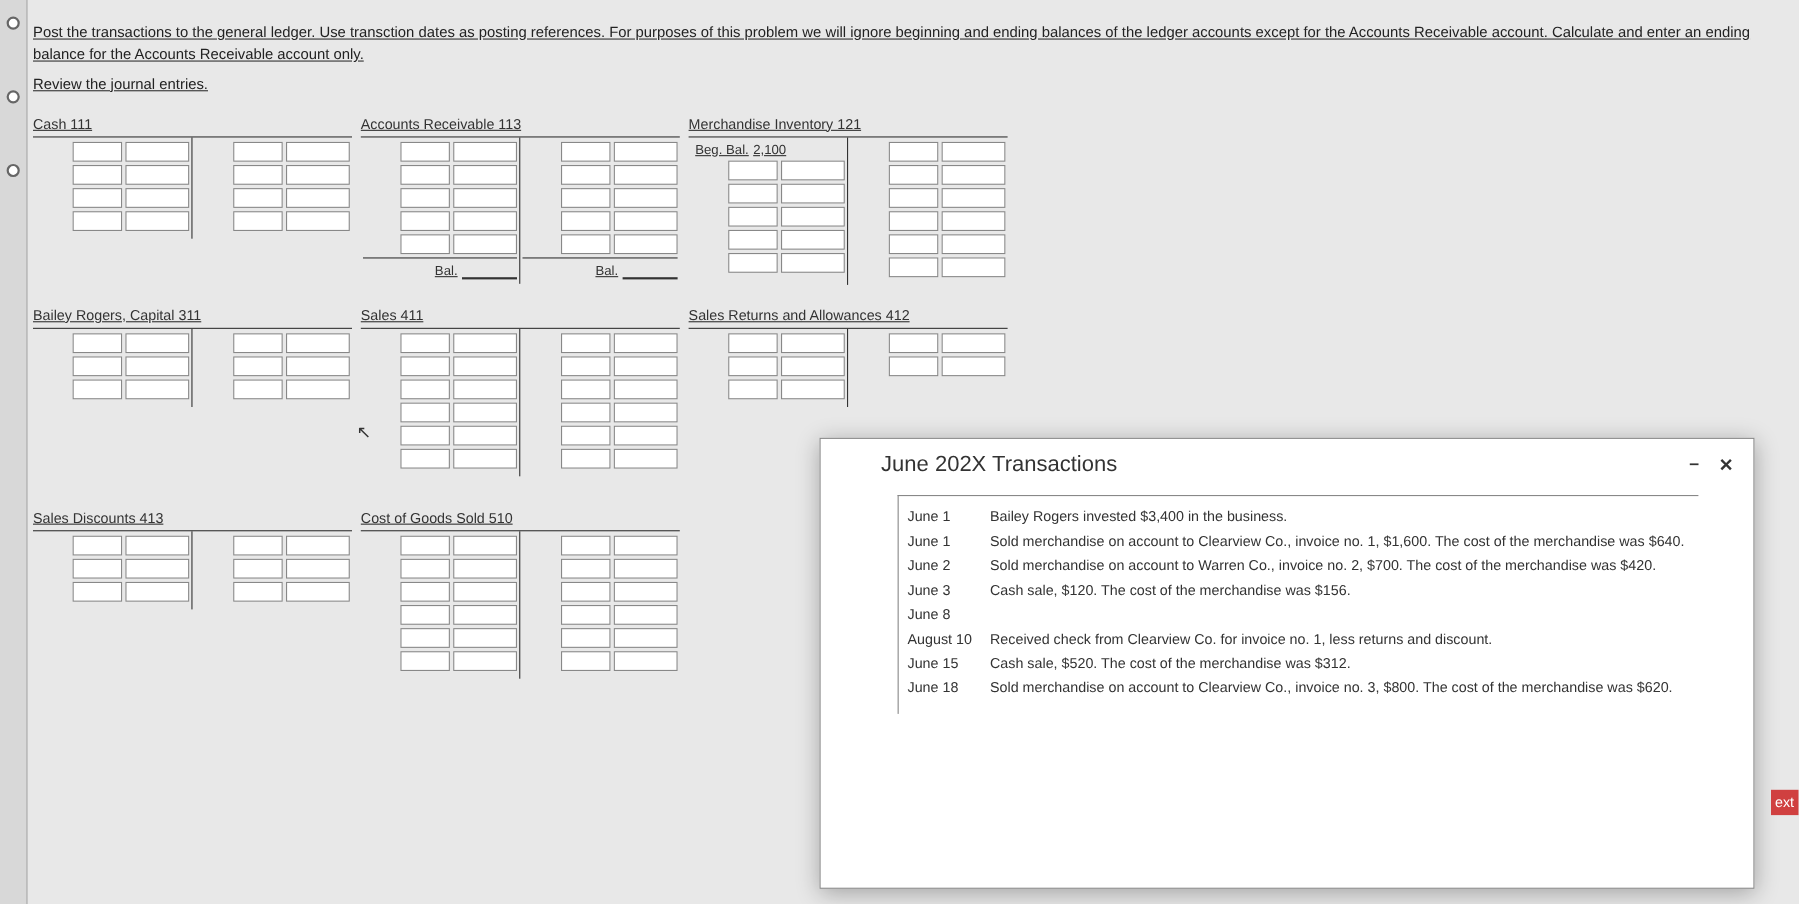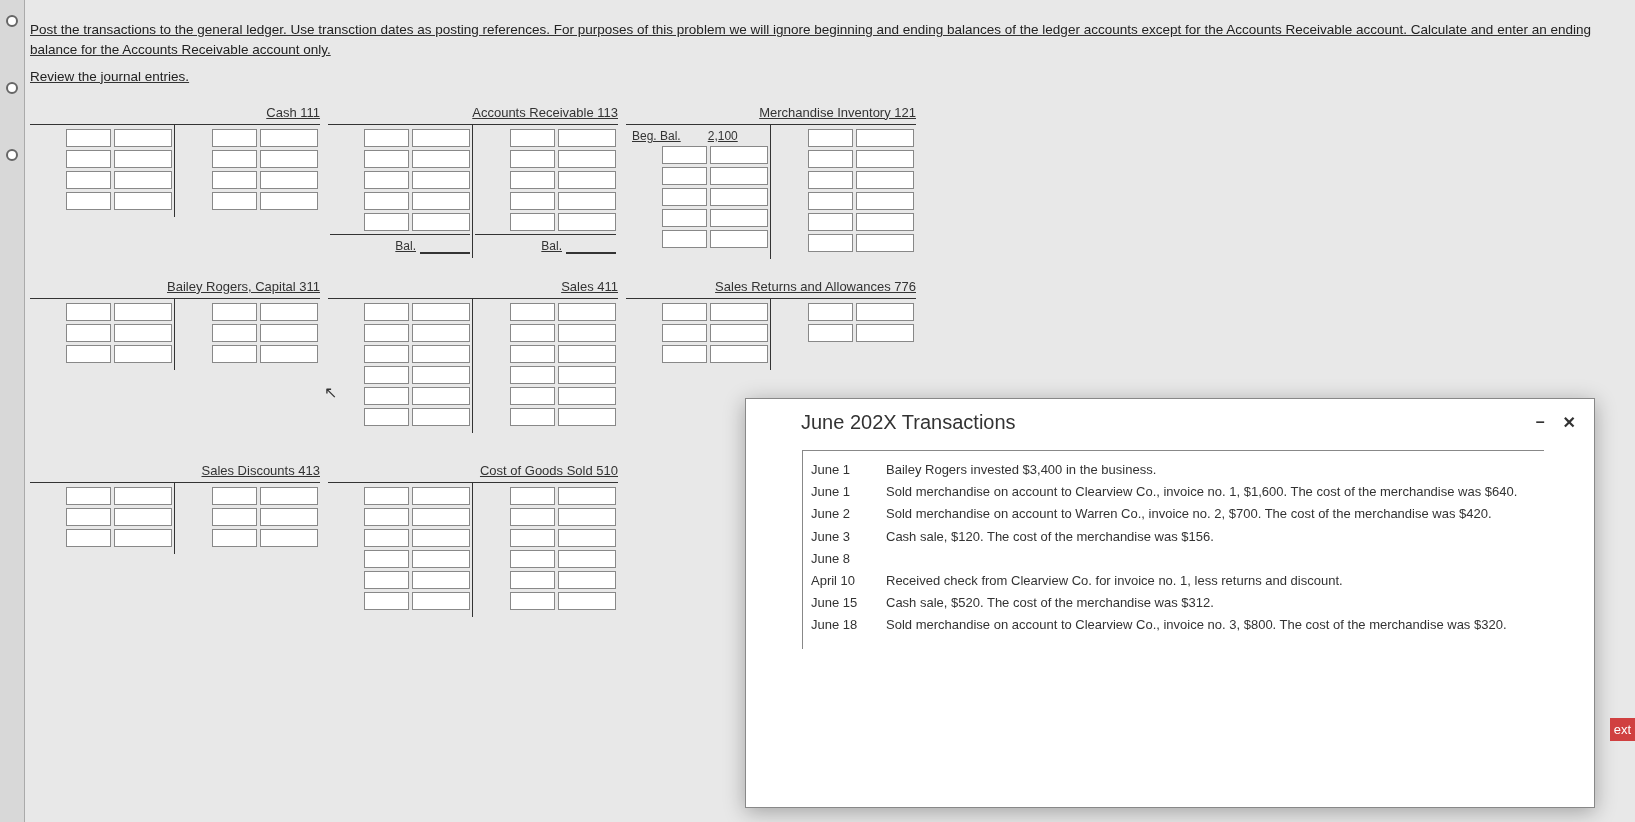--- a/index.html
+++ b/index.html
@@ -46,21 +46,21 @@
 .ledger-row {
   display: flex;
   gap: 0;
   margin-bottom: 20px;
 }
 .taccount {
   width: 290px;
   margin-right: 8px;
 }
 .taccount-title {
-  text-align: right;
+  text-align: left;
   font-size: 13px;
   padding-bottom: 4px;
   border-bottom: 1.5px solid #333;
 }
 .taccount-body {
   display: flex;
 }
 .taccount-side {
   width: 50%;
   padding: 4px 2px;
@@ -137,21 +137,21 @@
 .modal-controls {
   display: flex;
   gap: 18px;
   font-size: 16px;
 }
 .modal-btn {
   cursor: pointer;
   font-weight: bold;
 }
 .modal-content {
-  margin: 0 50px 0 56px;
+  margin: 0 50px 0 70px;
   border-top: 1px solid #888;
   border-left: 1px solid #888;
   padding: 10px 8px;
 }
 .trans-row {
   display: flex;
   margin-bottom: 4px;
   font-size: 13px;
   line-height: 1.4;
 }
@@ -295,21 +295,21 @@
         </div>
       </div>
     </div>
 
     <div class="taccount">
       <div class="taccount-title">Merchandise Inventory 121</div>
       <div class="taccount-body">
         <div class="taccount-side left">
           <div class="beg-row">
             <span>Beg. Bal.</span>
-            <span style="margin-left:23px">2,100</span>
+            <span style="margin-left:0">2,100</span>
           </div>
           <div class="entry-row">
               <input class="entry-input small" style="">
               <input class="entry-input" style="">
             </div>
           <div class="entry-row">
               <input class="entry-input small" style="">
               <input class="entry-input" style="">
             </div>
           <div class="entry-row">
@@ -442,21 +442,21 @@
             </div>
           <div class="entry-row">
               <input class="entry-input small" style="">
               <input class="entry-input" style="">
             </div>
         </div>
       </div>
     </div>
 
     <div class="taccount">
-      <div class="taccount-title">Sales Returns and Allowances 776</div>
+      <div class="taccount-title">Sales Returns and Allowances 412</div>
       <div class="taccount-body">
         <div class="taccount-side left">
           <div class="entry-row">
               <input class="entry-input small" style="">
               <input class="entry-input" style="">
             </div>
           <div class="entry-row">
               <input class="entry-input small" style="">
               <input class="entry-input" style="">
             </div>
@@ -599,28 +599,28 @@
           <div class="trans-desc">Sold merchandise on account to Warren Co., invoice no. 2, $700. The cost of the merchandise was $420.</div>
         </div>
         <div class="trans-row">
           <div class="trans-date">June 3</div>
           <div class="trans-desc">Cash sale, $120. The cost of the merchandise was $156.</div>
         </div>
         <div class="trans-row">
           <div class="trans-date">June 8</div>
         </div>
         <div class="trans-row">
-          <div class="trans-date">April 10</div>
+          <div class="trans-date">August 10</div>
           <div class="trans-desc">Received check from Clearview Co. for invoice no. 1, less returns and discount.</div>
         </div>
         <div class="trans-row">
           <div class="trans-date">June 15</div>
           <div class="trans-desc">Cash sale, $520. The cost of the merchandise was $312.</div>
         </div>
         <div class="trans-row">
           <div class="trans-date">June 18</div>
-          <div class="trans-desc">Sold merchandise on account to Clearview Co., invoice no. 3, $800. The cost of the merchandise was $320.</div>
+          <div class="trans-desc">Sold merchandise on account to Clearview Co., invoice no. 3, $800. The cost of the merchandise was $620.</div>
         </div>
       </div>
   </div>
 </div>
 
 <div class="ext-tab">ext</div>
 
 </body></html>

